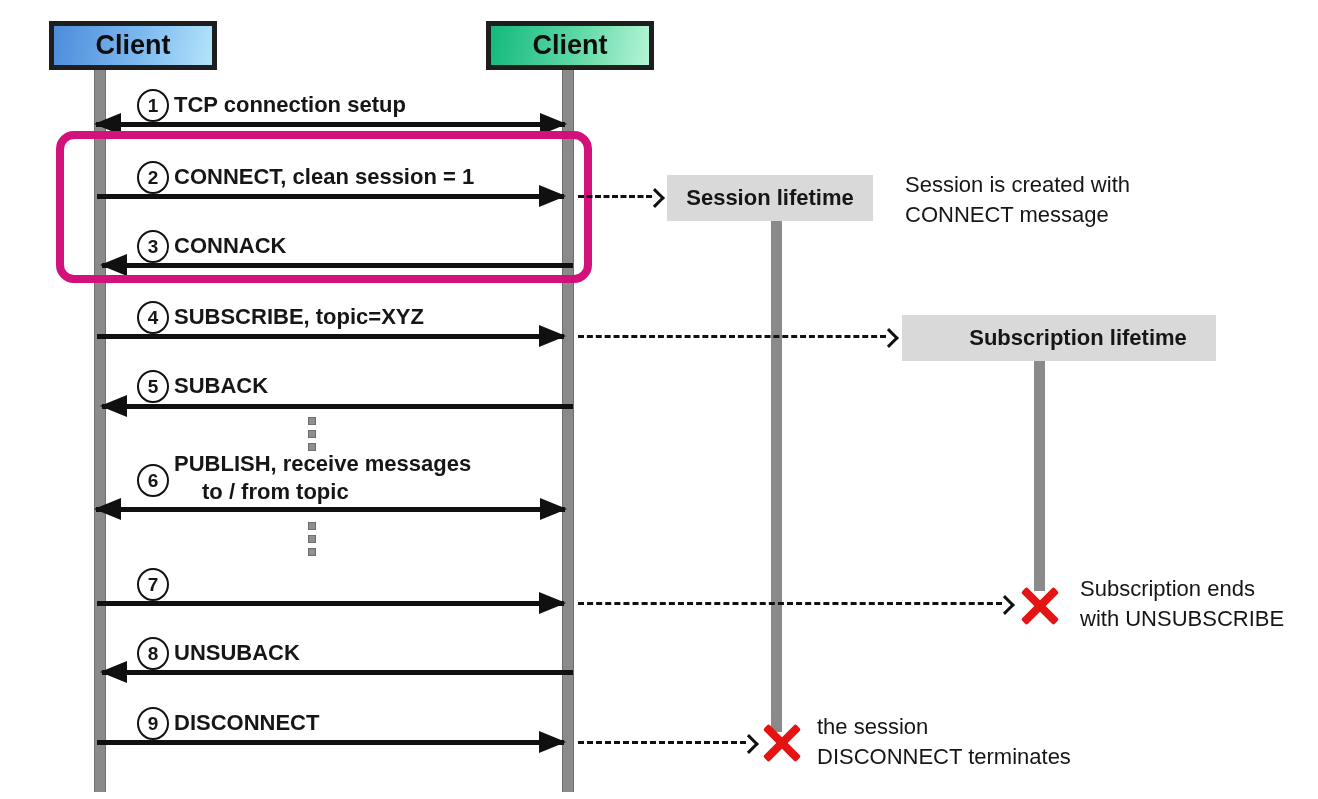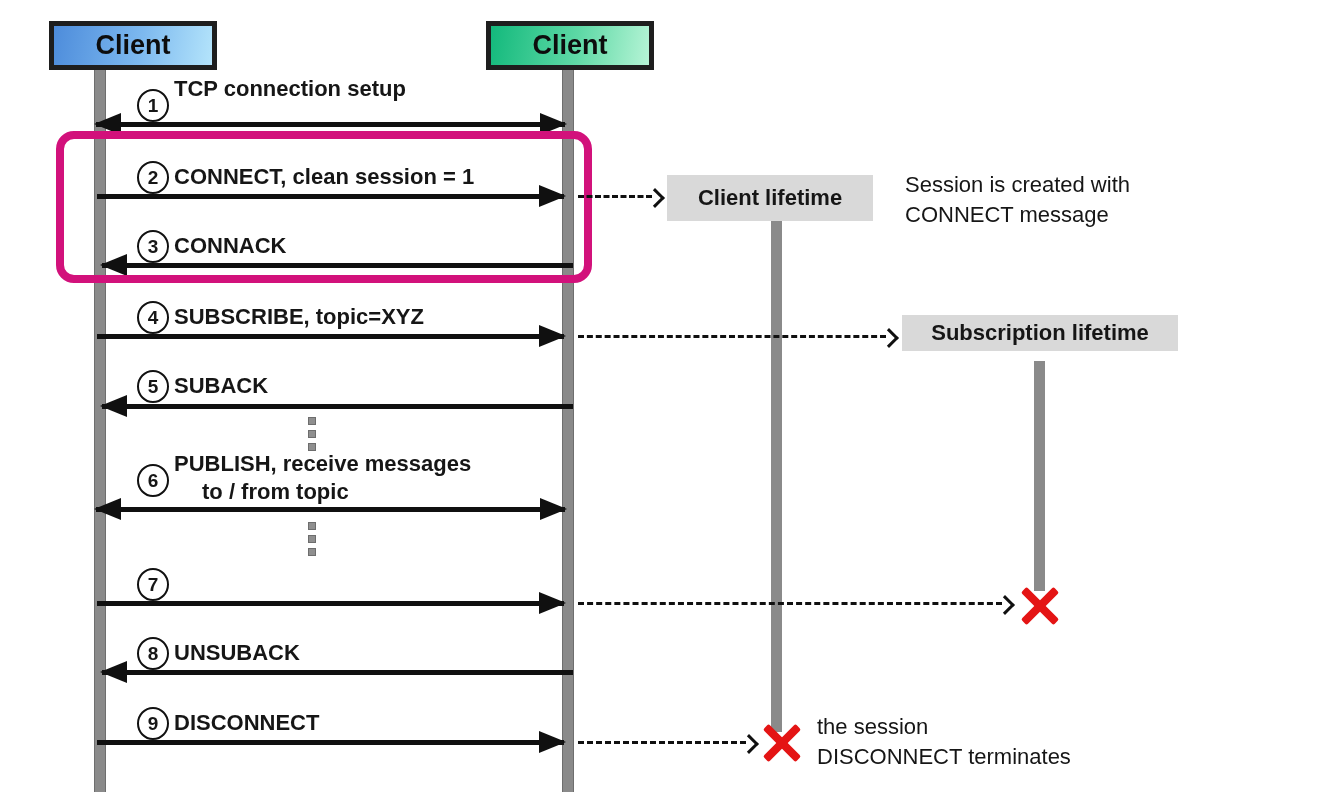--- a/index.html
+++ b/index.html
@@ -37,21 +37,21 @@
   .arrow .head-l{left:-1px;border-right:27px solid #101010;}
   .a1{left:95px;width:471px;top:113px;}
   .a2{left:96px;width:469px;top:185px;}
   .a3{left:101px;width:473px;top:254px;}
   .a4{left:96px;width:469px;top:325px;}
   .a5{left:101px;width:473px;top:395px;}
   .a6{left:95px;width:471px;top:498px;}
   .a7{left:96px;width:469px;top:592px;}
   .a8{left:101px;width:473px;top:661px;}
   .a9{left:96px;width:469px;top:731px;}
-  .n1{left:137px;top:89px;}  .l1{left:174px;top:76px;text-align:right;}
+  .n1{left:137px;top:89px;}  .l1{left:174px;top:92px;text-align:right;}
   .n2{left:137px;top:161px;} .l2{left:174px;top:164px;}
   .n3{left:137px;top:230px;} .l3{left:174px;top:233px;}
   .n4{left:137px;top:301px;} .l4{left:174px;top:304px;}
   .n5{left:137px;top:370px;} .l5{left:174px;top:373px;}
   .n6{left:137px;top:464px;} .l6a{left:174px;top:451px;} .l6b{left:174px;top:479px;margin-left:28px;}
   .n7{left:137px;top:568px;} .l7{left:174px;top:571px;}
   .n8{left:137px;top:637px;} .l8{left:174px;top:640px;}
   .n9{left:137px;top:707px;} .l9{left:174px;top:710px;}
   
   .dots{position:absolute;left:308px;display:flex;flex-direction:column;gap:5px;z-index:3;}
@@ -68,21 +68,21 @@
   .dash .chev{position:absolute;right:0;top:3px;width:11px;height:11px;
     border-top:3px solid #101010;border-right:3px solid #101010;transform:rotate(45deg);}
   .d1{left:578px;width:84px;top:188px;}
   .d2{left:578px;width:318px;top:328px;}
   .d3{left:578px;width:434px;top:595px;}
   .d4{left:578px;width:178px;top:734px;}
   
   .ltbox{position:absolute;background:#d9d9d9;display:flex;align-items:center;justify-content:center;
     font-size:22px;font-weight:bold;z-index:5;color:#161616;}
   .lt-session{left:667px;top:175px;width:206px;height:46px;}
-  .lt-sub{left:902px;top:315px;width:276px;height:36px;}
+  .lt-sub{left:902px;top:315px;width:276px;height:46px;padding-left:38px;}
   .lbar{position:absolute;width:11px;background:#8a8a8a;z-index:2;}
   .bar-session{left:771px;top:221px;height:511px;}
   .bar-sub{left:1034px;top:361px;height:230px;}
   
   .redx{position:absolute;width:40px;height:40px;z-index:7;}
   .redx i{position:absolute;left:-3px;right:-3px;top:16px;height:8px;background:#e41414;border-radius:2px;}
   .redx .s1{transform:rotate(45deg);}
   .redx .s2{transform:rotate(-45deg);}
   .x-session{left:762px;top:723px;}
   .x-sub{left:1020px;top:586px;}
@@ -195,37 +195,41 @@
   </div>
   <div class="dash d3">
     <span class="dline"></span>
     <span class="chev"></span>
   </div>
   <div class="dash d4">
     <span class="dline"></span>
     <span class="chev"></span>
   </div>
 
-  <div class="ltbox lt-session">Client lifetime</div>
+  <div class="ltbox lt-session">Session lifetime</div>
   <div class="lbar bar-session"></div>
   <div class="ltbox lt-sub">Subscription lifetime</div>
   <div class="lbar bar-sub"></div>
 
   <div class="redx x-sub">
     <i class="s1"></i>
     <i class="s2"></i>
   </div>
   <div class="redx x-session">
     <i class="s1"></i>
     <i class="s2"></i>
   </div>
 
   <div class="note note1">
     <div>Session is created with</div>
     <div>CONNECT message</div>
   </div>
+  <div class="note note2">
+    <div>Subscription ends</div>
+    <div>with UNSUBSCRIBE</div>
+  </div>
   <div class="note note3">
     <div>the session</div>
     <div>DISCONNECT terminates</div>
   </div>
 
 
 </div>
 
 </body></html>

